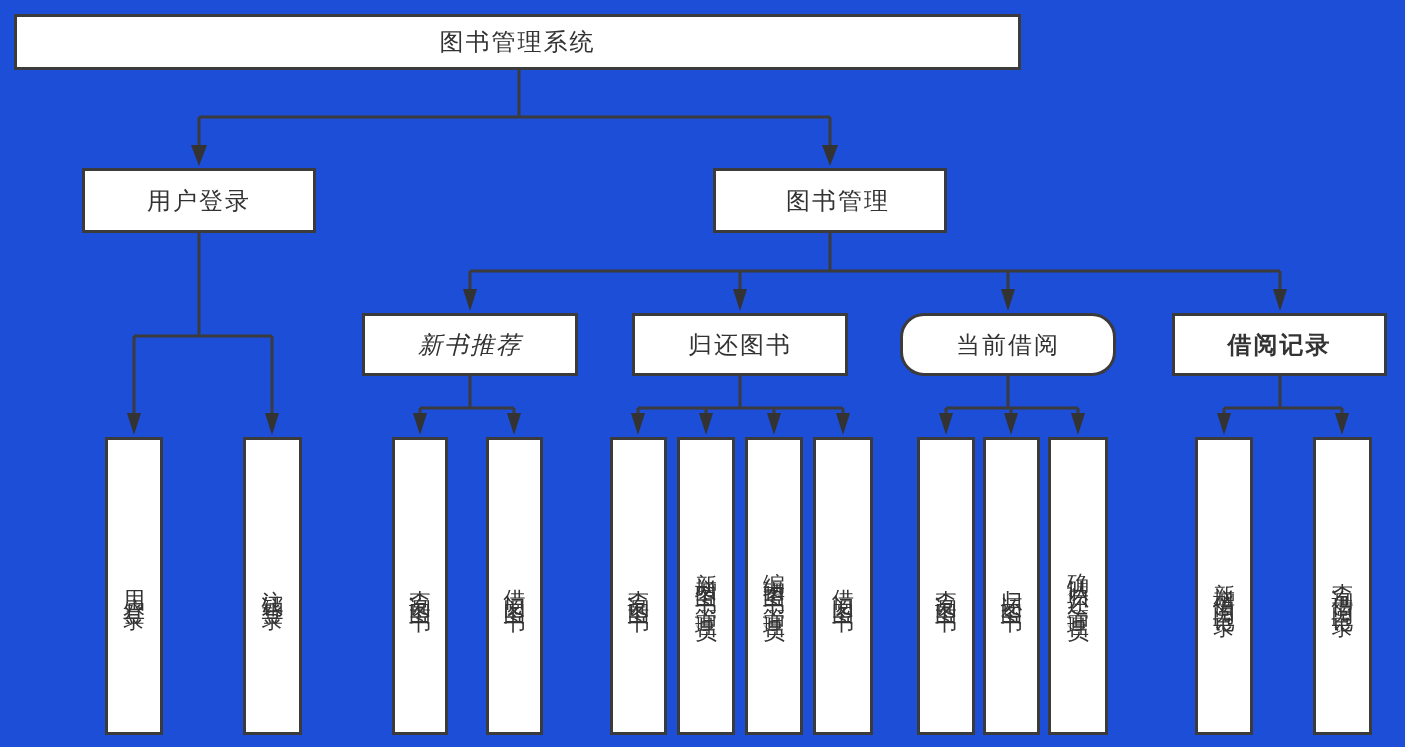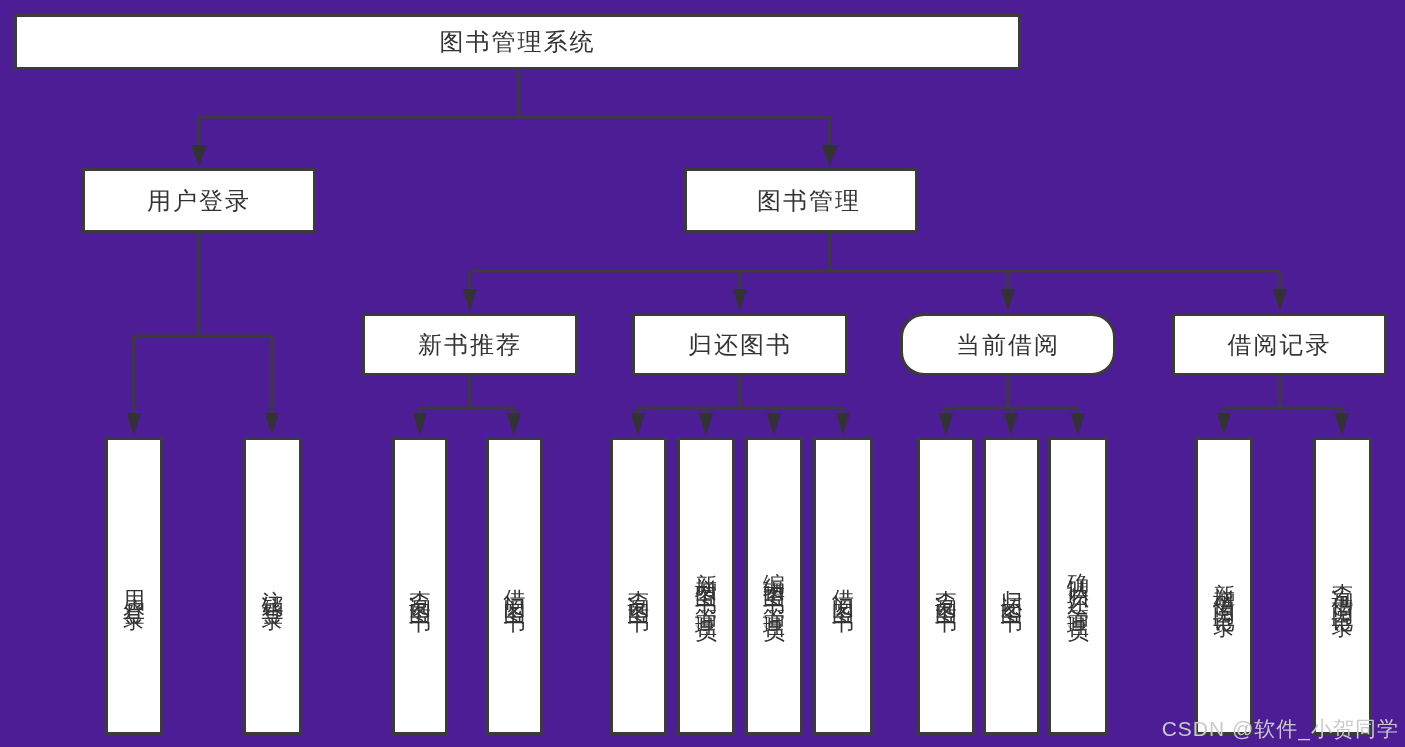--- a/index.html
+++ b/index.html
@@ -5,21 +5,21 @@
   html, body {
     margin: 0;
     padding: 0;
     background: #ffffff;
     font-family: "Liberation Sans", sans-serif;
   }
   .canvas {
     position: relative;
     width: 1405px;
     height: 747px;
-    background: #4c1d95;
+    background: #1d4ed8;
     overflow: hidden;
   }
   .connectors {
     position: absolute;
     left: 0;
     top: 0;
     width: 1405px;
     height: 747px;
   }
   .node {
@@ -33,26 +33,26 @@
     color: #333333;
   }
   .hbox {
     font-size: 24px;
     letter-spacing: 2px;
     white-space: nowrap;
   }
   .root-box   { left: 14px;   top: 14px;  width: 1007px; height: 56px; }
   .lvl2       { top: 168px; width: 234px; height: 65px; }
   .lvl2-a     { left: 82px; }
-  .lvl2-b     { left: 684px; padding-left: 16px; }
+  .lvl2-b     { left: 713px; padding-left: 16px; }
   .lvl3       { top: 313px; width: 216px; height: 63px; }
-  .lvl3-a     { left: 362px; }
+  .lvl3-a     { left: 362px; font-style: italic; }
   .lvl3-b     { left: 632px; }
   .lvl3-c     { left: 900px; border-radius: 24px; }
-  .lvl3-d     { left: 1172px; width: 215px; }
+  .lvl3-d     { left: 1172px; width: 215px; font-weight: bold; }
   .vbox {
     top: 437px;
     height: 298px;
     width: 58px;
   }
   .vbox .vtext {
     writing-mode: vertical-rl;
     text-orientation: mixed;
     font-size: 22px;
     letter-spacing: 7px;
@@ -179,15 +179,14 @@
   <div class="node vbox leaf-10">
     <span class="vtext">确认归还（管理员）</span>
   </div>
   <div class="node vbox leaf-11">
     <span class="vtext">新增借阅记录</span>
   </div>
   <div class="node vbox leaf-12">
     <span class="vtext">查询借阅记录</span>
   </div>
 
-  <div class="watermark">CSDN @软件_小贺同学</div>
 
 </div>
 
 </body></html>

